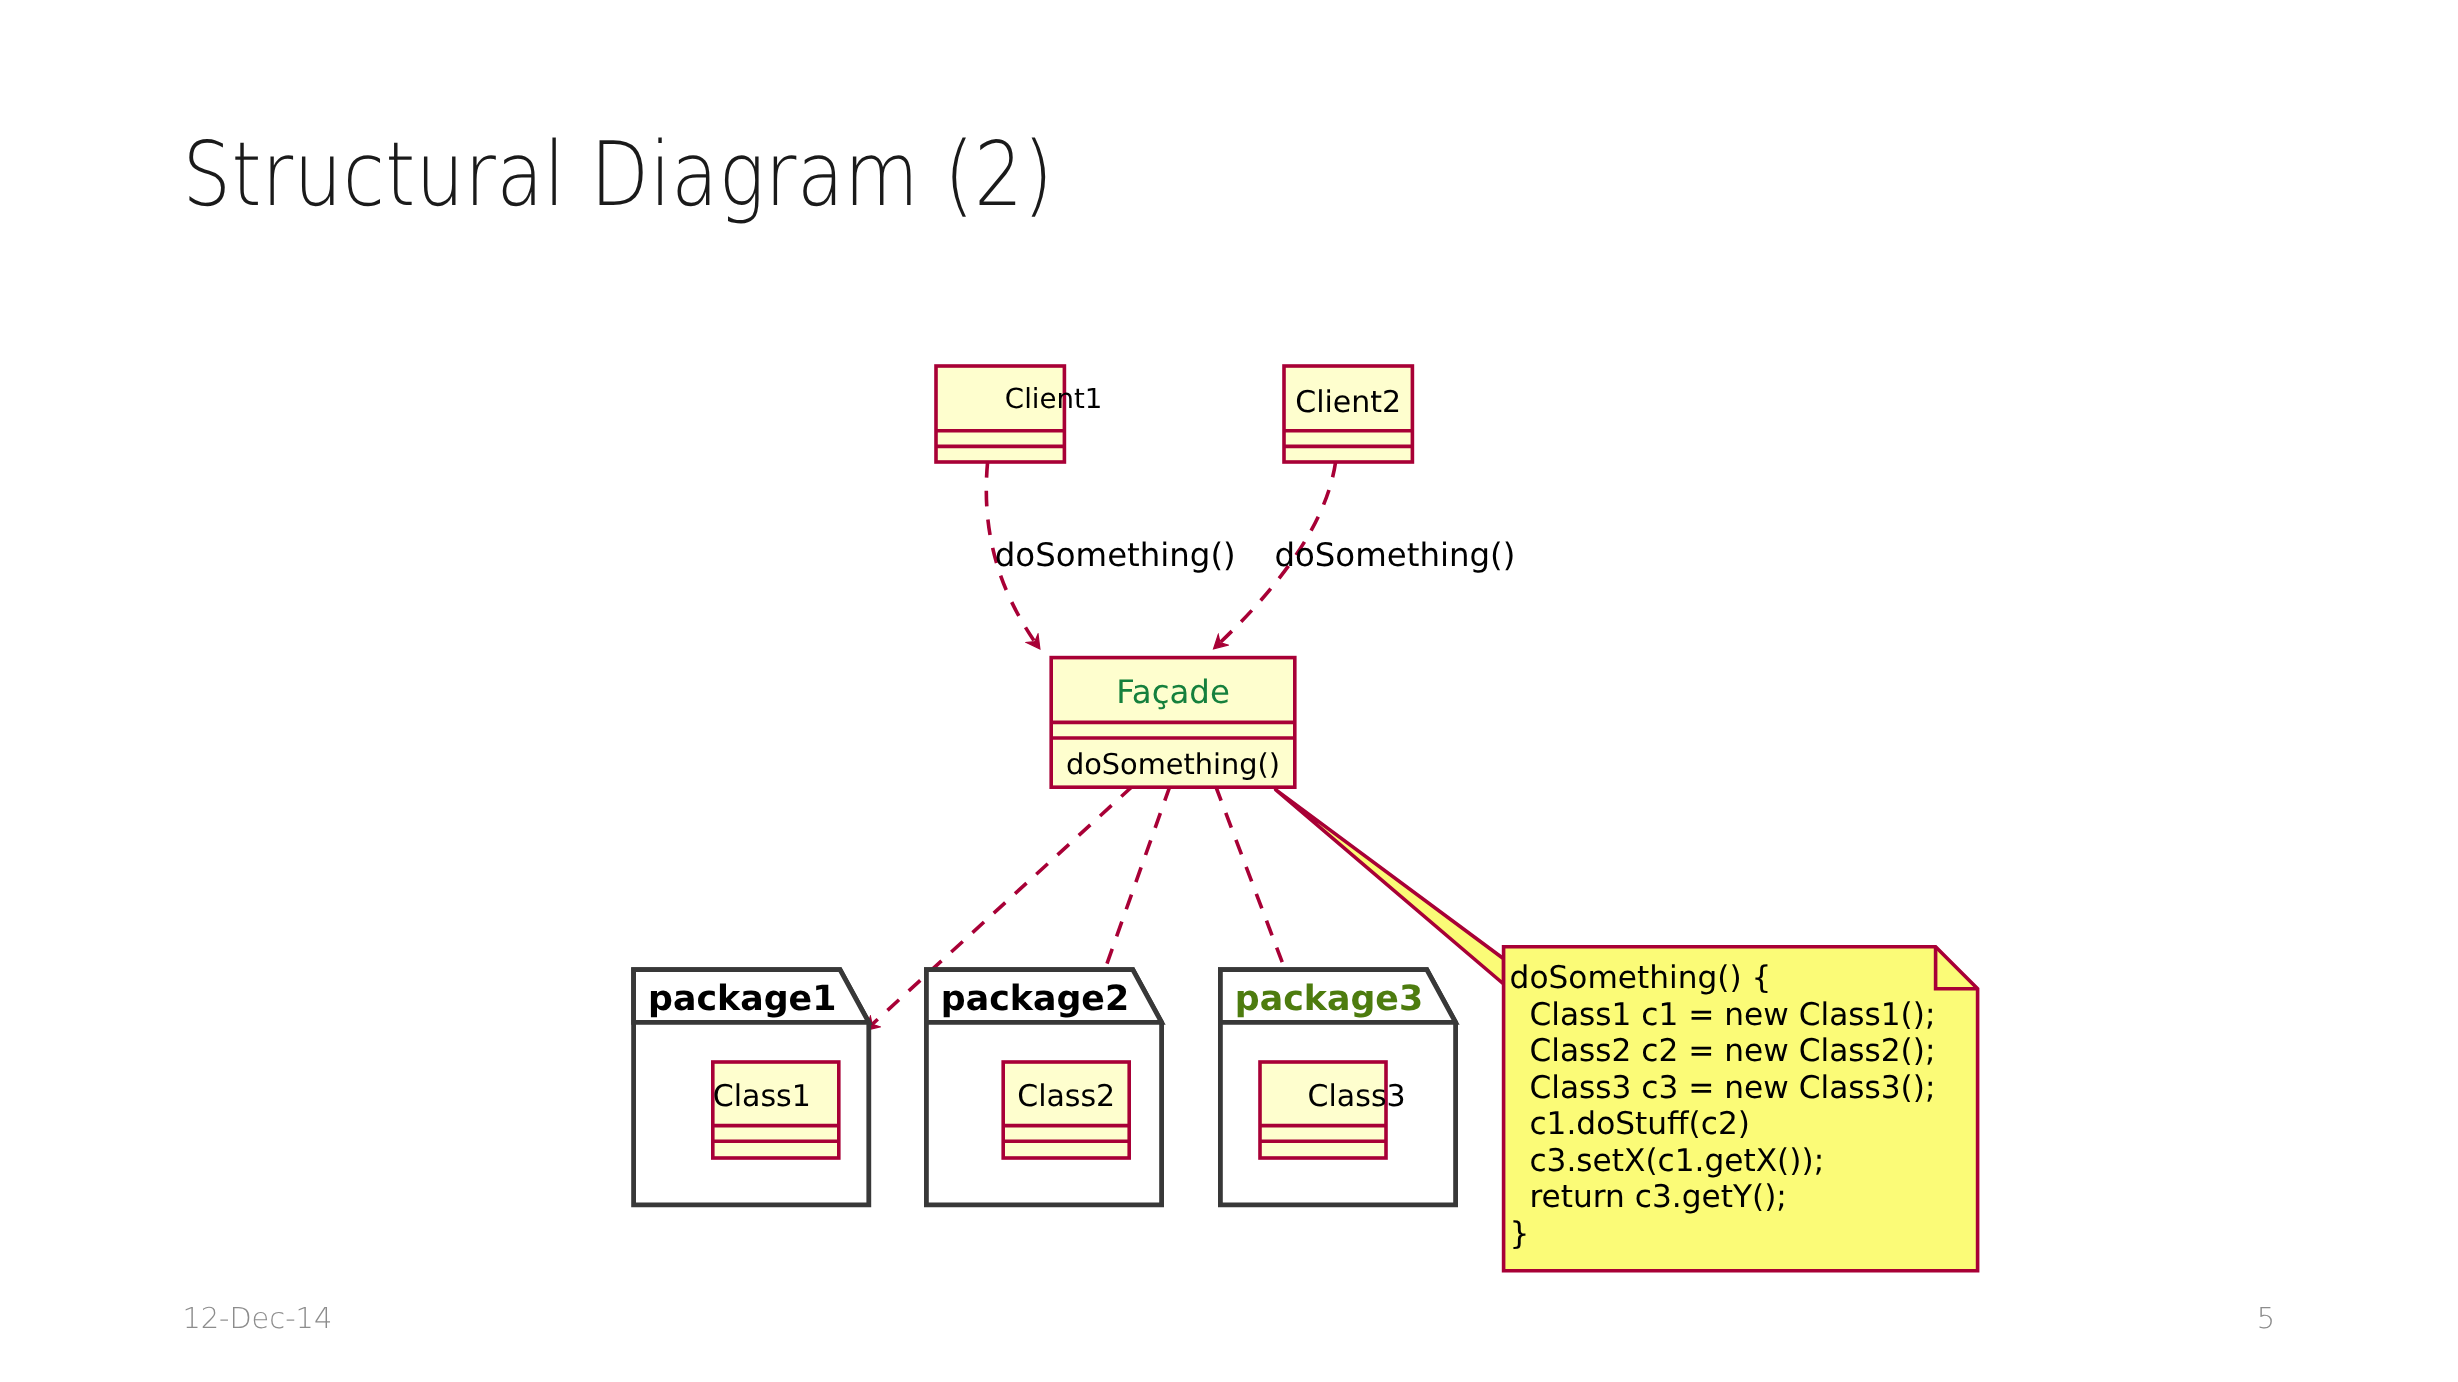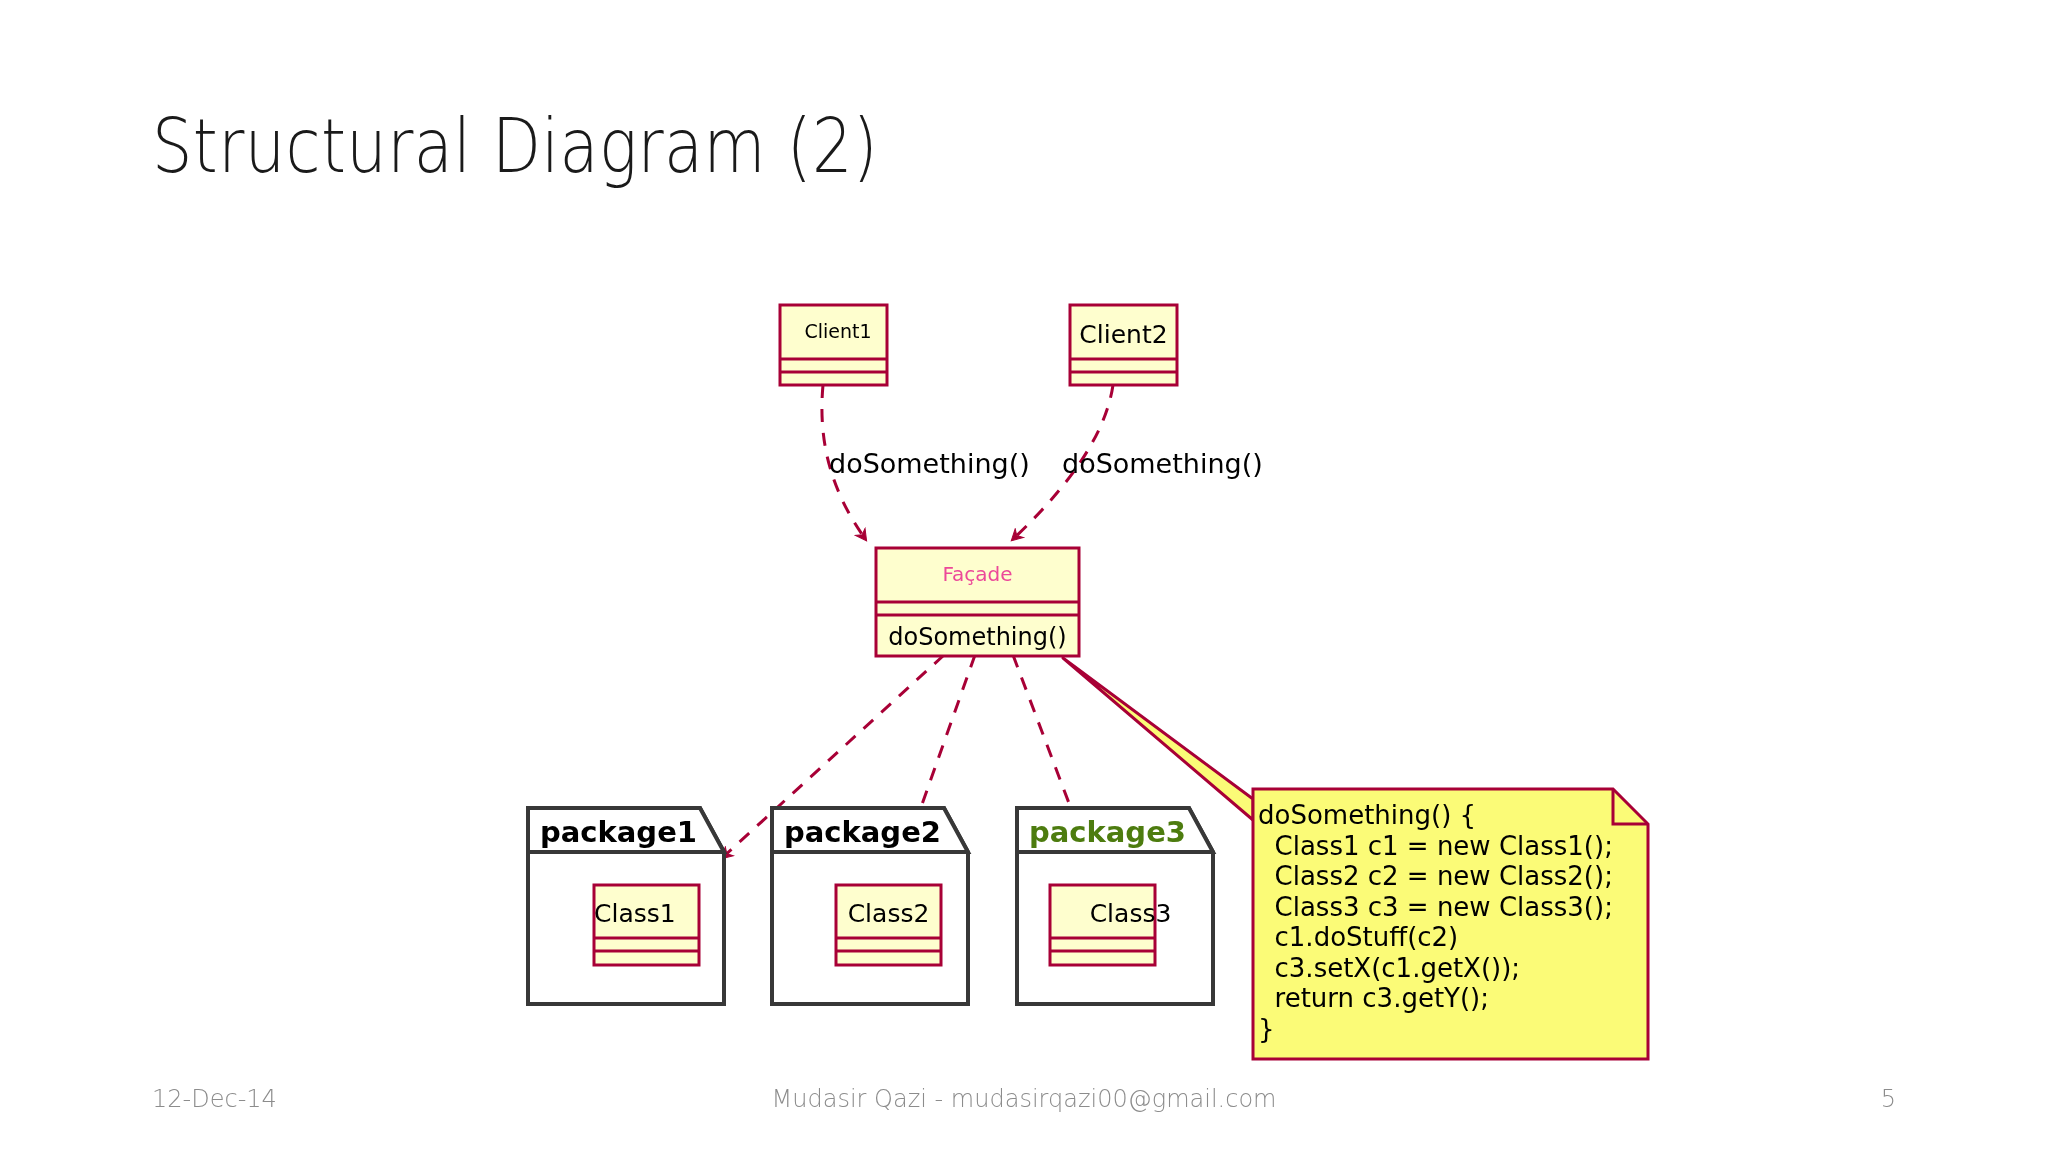--- a/index.html
+++ b/index.html
@@ -150,27 +150,27 @@
         <line x1="1050" y1="951" x2="1155" y2="951" stroke="#A80036" stroke-width="3"></line>
       </g>
 
       <g>
         <path d="M 1253,789 L 1613,789 L 1648,824 L 1648,1059 L 1253,1059 Z" fill="#FBFB77" stroke="#A80036" stroke-width="3" stroke-linejoin="miter"></path>
         <path d="M 1613,789 L 1613,824 L 1648,824" fill="none" stroke="#A80036" stroke-width="3" stroke-linejoin="miter"></path>
       </g>
     </svg>
 
     <div class="uml-label" style="position:absolute;left:780px;top:320px;width:116px;text-align:center;
-                font-family:'DejaVu Sans',sans-serif;font-size:19px;color:#000;">Client1</div>
+                font-family:'DejaVu Sans',sans-serif;font-size:23px;color:#000;padding-left:40px;">Client1</div>
 
     <div class="uml-label" style="position:absolute;left:1070px;top:320px;width:107px;text-align:center;
                 font-family:'DejaVu Sans',sans-serif;font-size:25px;color:#000;">Client2</div>
 
     <div class="uml-label" style="position:absolute;left:876px;top:562px;width:203px;text-align:center;
-                font-family:'DejaVu Sans',sans-serif;font-size:20px;color:#ec4899;">Façade</div>
+                font-family:'DejaVu Sans',sans-serif;font-size:27px;color:#15803d;">Façade</div>
 
     <div class="uml-label" style="position:absolute;left:876px;top:623px;width:203px;text-align:center;
                 font-family:'DejaVu Sans',sans-serif;font-size:24px;color:#000;">doSomething()</div>
 
     <div class="uml-label" style="position:absolute;left:594px;top:899px;width:105px;
                 font-family:'DejaVu Sans',sans-serif;font-size:25px;color:#000;">Class1</div>
 
     <div class="uml-label" style="position:absolute;left:836px;top:899px;width:105px;text-align:center;
                 font-family:'DejaVu Sans',sans-serif;font-size:25px;color:#000;">Class2</div>
 
@@ -198,16 +198,15 @@
   Class1 c1 = new Class1();
   Class2 c2 = new Class2();
   Class3 c3 = new Class3();
   c1.doStuff(c2)
   c3.setX(c1.getX());
   return c3.getY();
 }</div>
   </div>
 
   <div class="footer-text" id="footer-date">12-Dec-14</div>
-  <div class="footer-text" id="footer-center">Mudasir Qazi - mudasirqazi00@gmail.com</div>
   <div class="footer-text" id="footer-page">5</div>
 
 </div>
 
 </body></html>

